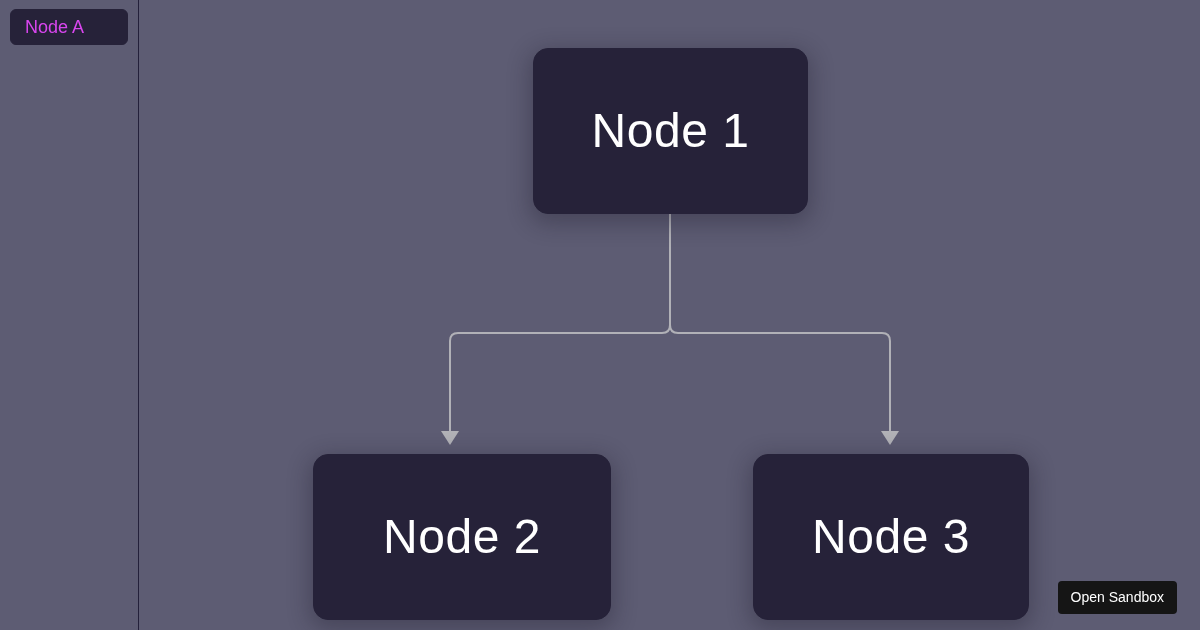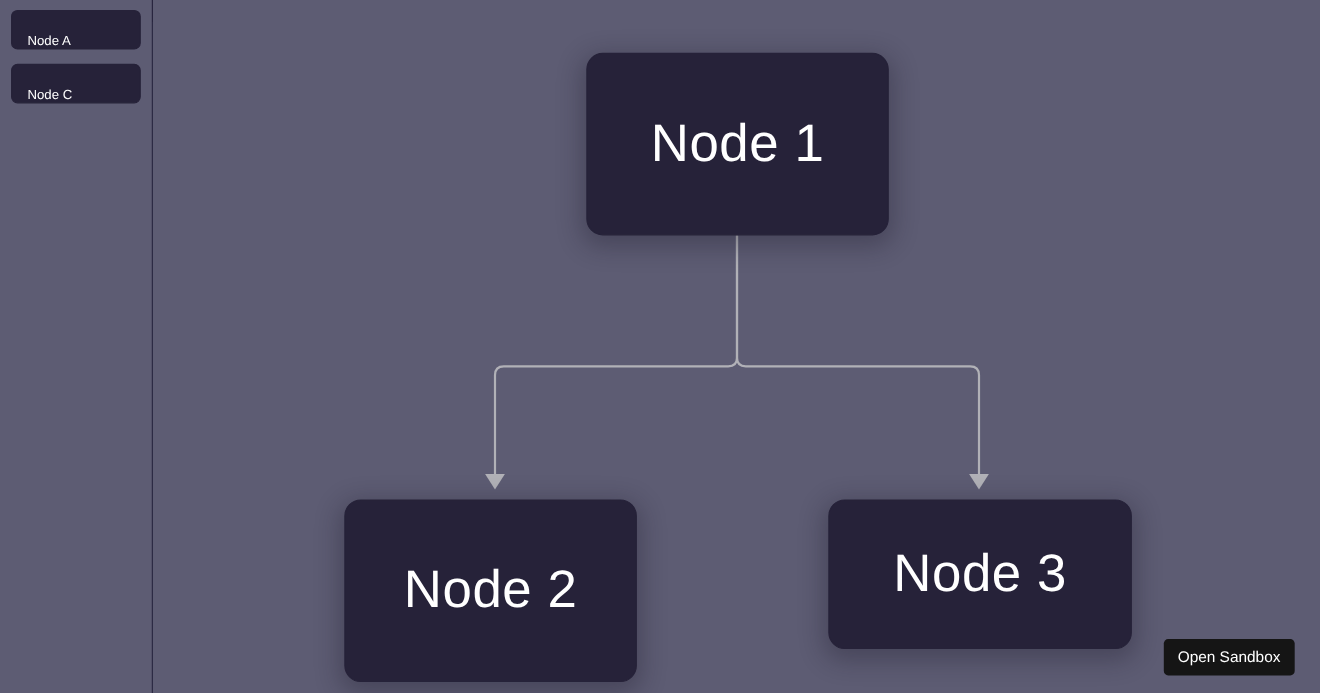--- a/index.html
+++ b/index.html
@@ -42,24 +42,24 @@
     margin: 0 0 13px 0;
     letter-spacing: 0.1px;
   }
 
   .sidebar-node {
     height: 36px;
     box-sizing: border-box;
     background: #262239;
     border: 1px solid #262239;
     border-radius: 6px;
-    color: #ffffff;
-    font-size: 12px;
+    color: #d946ef;
+    font-size: 18px;
     display: flex;
-    align-items: flex-end;
+    align-items: center;
     padding-left: 14px;
     margin-bottom: 13px;
     cursor: grab;
     user-select: none;
   }
 
   
   #canvas {
     position: relative;
     flex: 1 1 auto;
@@ -94,22 +94,22 @@
   }
   .flow-node .node-label {
     font-size: 48px;
     font-weight: 400;
     line-height: 1;
     letter-spacing: 0.5px;
   }
 
   
   #node-1 { left: 394px; top: 28px;  width: 275px; height: 166px; }
-  #node-2 { left: 174px; top: 434px; width: 266px; height: 166px; }
-  #node-3 { left: 614px; top: 434px; width: 276px; height: 136px; }
+  #node-2 { left: 174px; top: 434px; width: 298px; height: 166px; }
+  #node-3 { left: 614px; top: 434px; width: 276px; height: 166px; }
 
   
   #open-sandbox {
     position: absolute;
     right: 23px;
     bottom: 36px;
     background: #151515;
     color: #ffffff;
     font-size: 14px;
     line-height: 1;
@@ -127,23 +127,20 @@
 
 <div id="app">
 
   <aside id="sidebar">
 
     <div class="sidebar-node">
       <span>Node A</span>
     </div>
 
 
-    <div class="sidebar-node">
-      <span>Node C</span>
-    </div>
   </aside>
 
   <main id="canvas">
 
     <svg id="edges-layer" viewBox="0 0 1061 630" width="1061" height="630" xmlns="http://www.w3.org/2000/svg">
 
       <path d="M 531 194 L 531 305 Q 531 313 523 313 L 319 313 Q 311 313 311 321 L 311 411" fill="none" stroke="#b1b1b7" stroke-width="2" stroke-linecap="butt" stroke-linejoin="round"></path>
       <polygon points="302,411 320,411 311,425" fill="#b1b1b7"></polygon>
 
       <path d="M 531 194 L 531 305 Q 531 313 539 313 L 743 313 Q 751 313 751 321 L 751 411" fill="none" stroke="#b1b1b7" stroke-width="2" stroke-linecap="butt" stroke-linejoin="round"></path>

